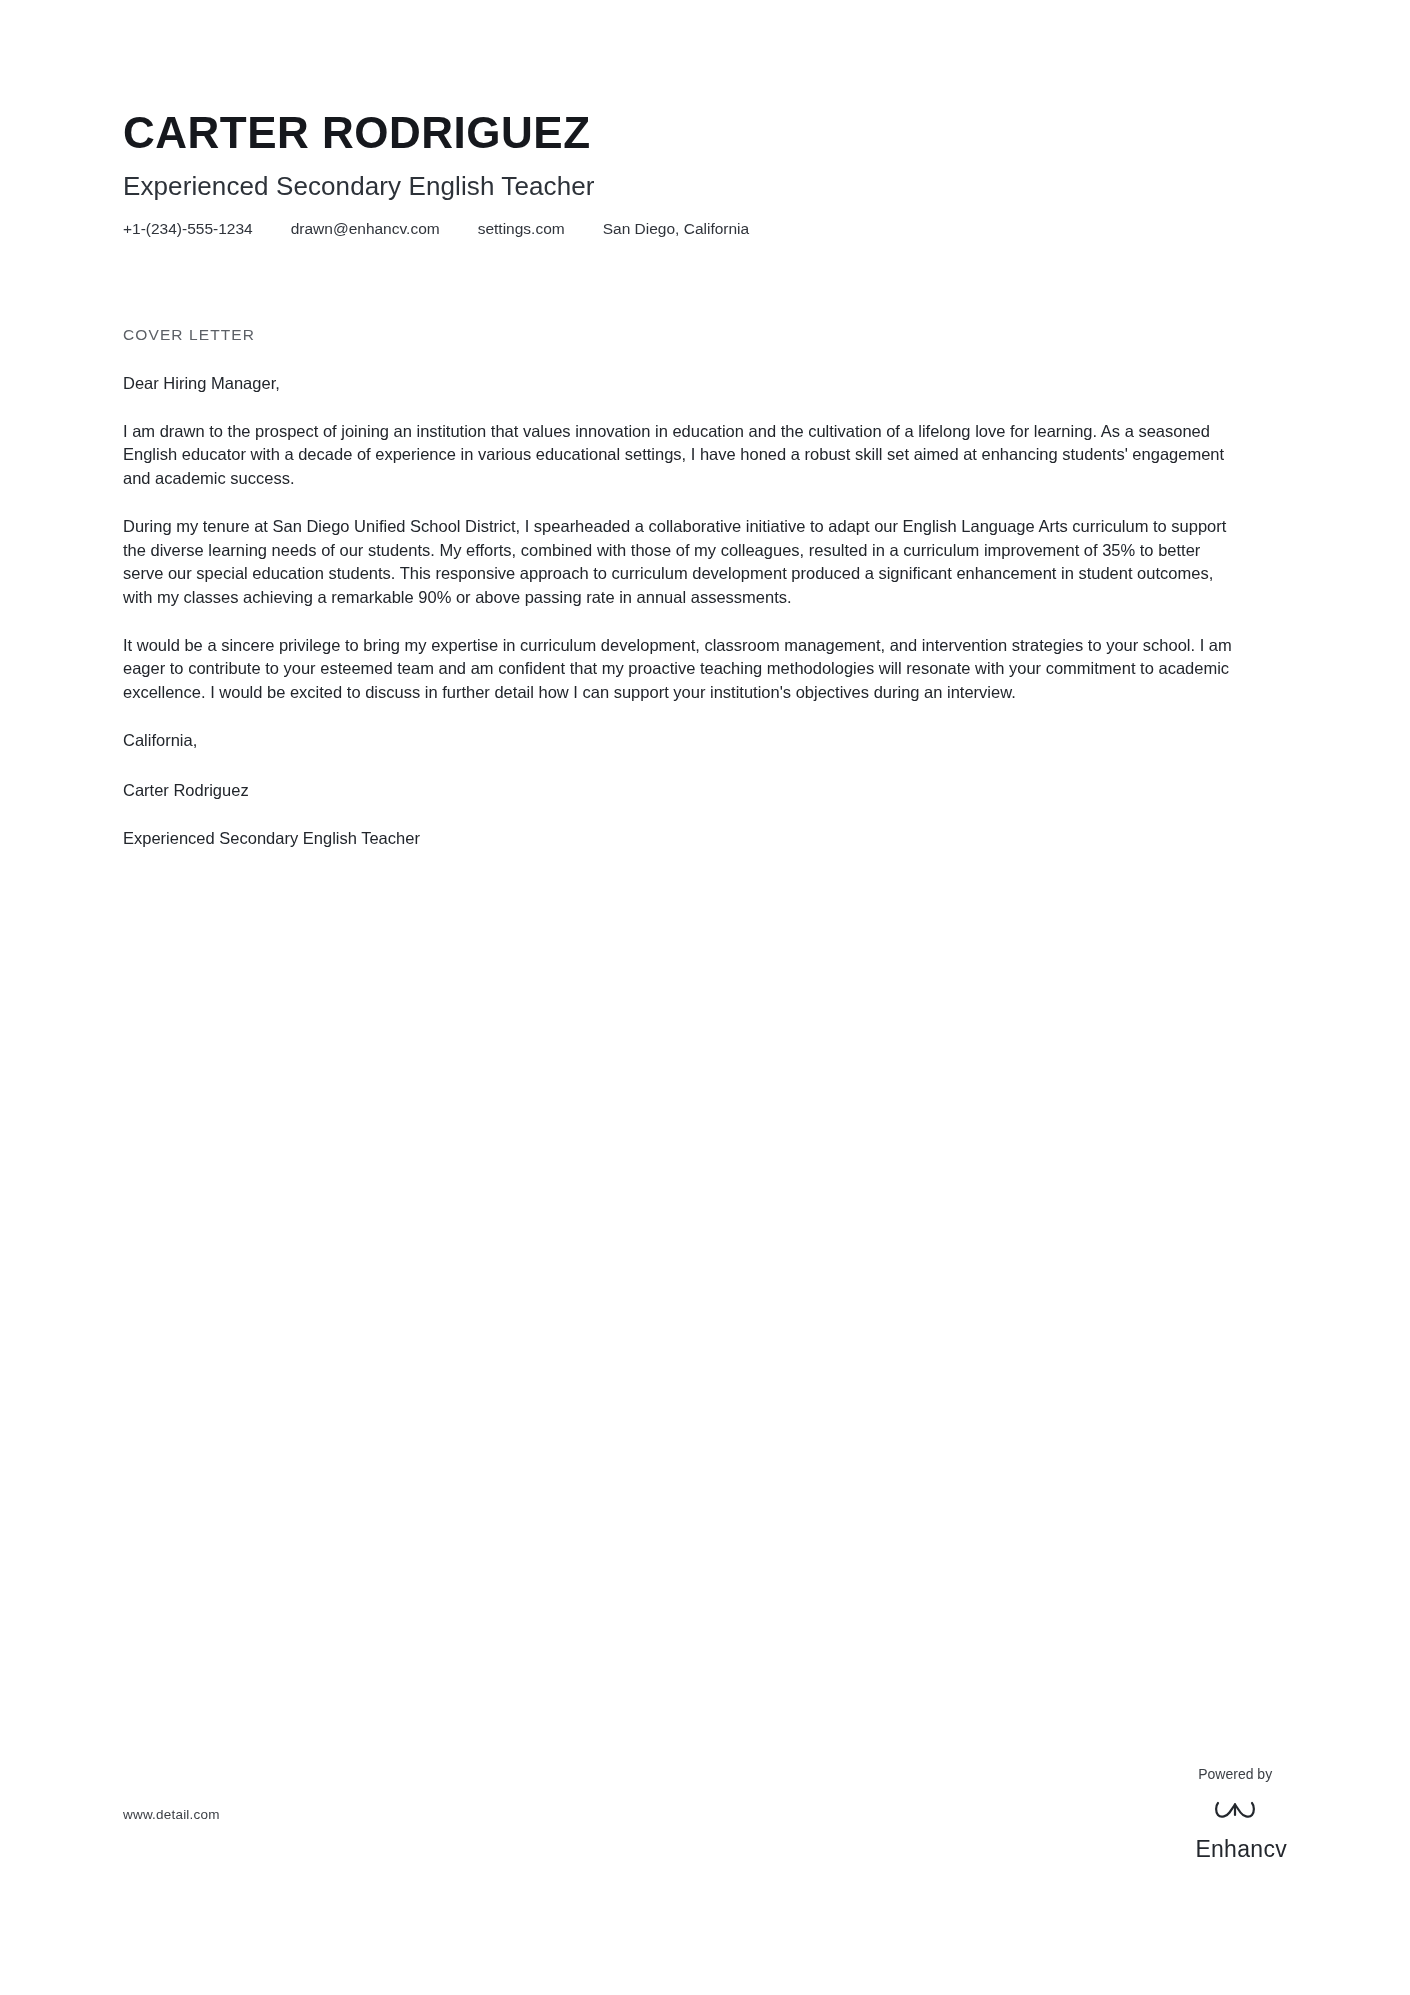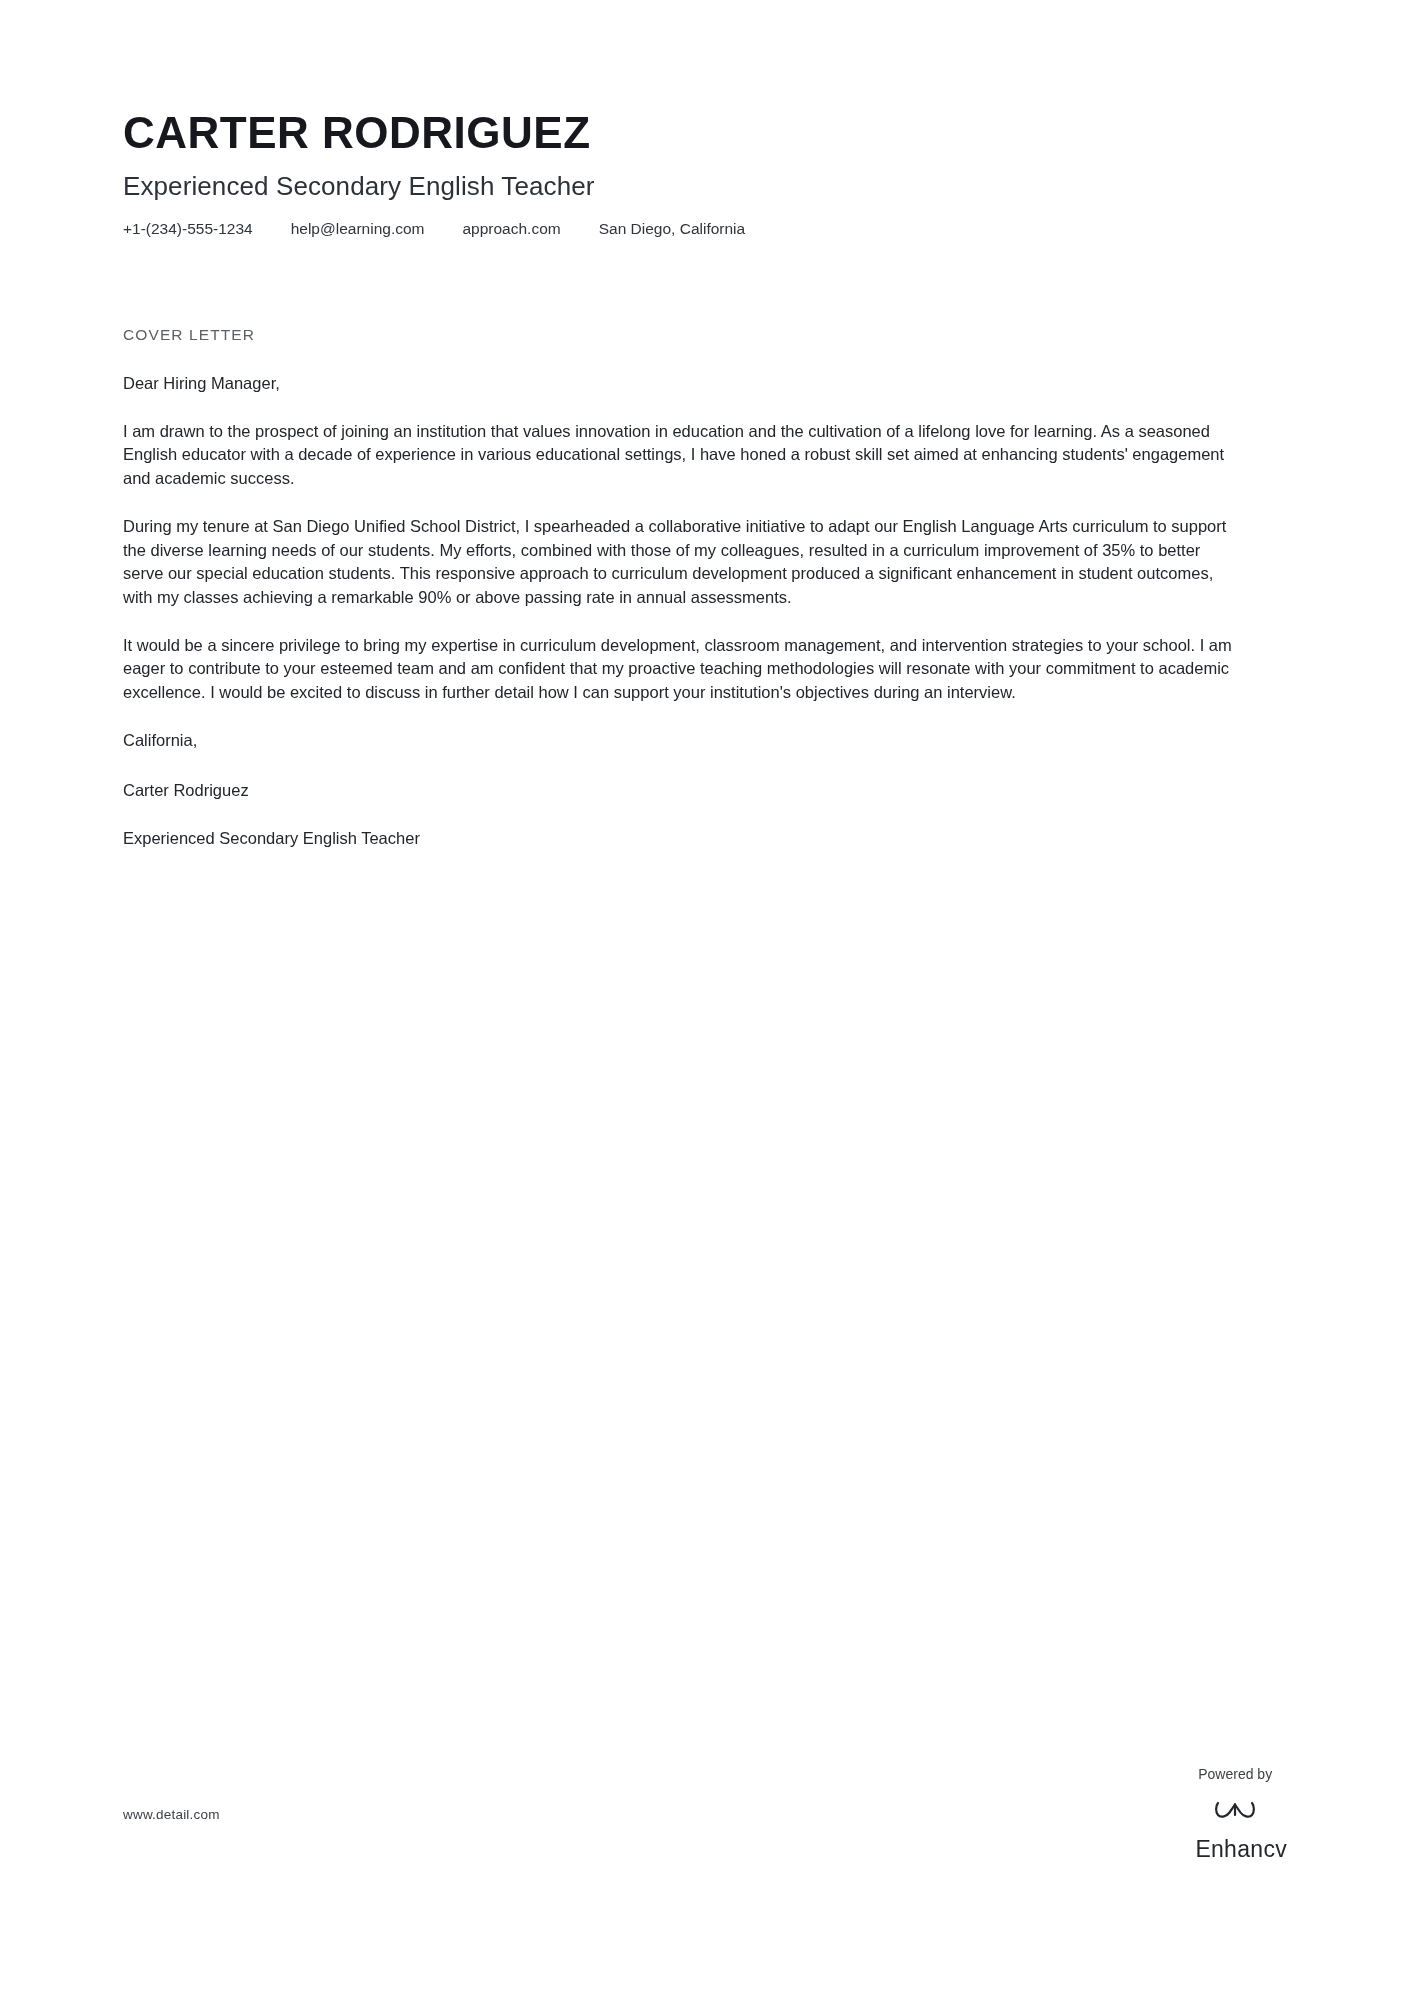--- a/index.html
+++ b/index.html
@@ -120,22 +120,22 @@
 
 <div class="page">
 
   <div class="content">
 
     <h1 class="doc-name">CARTER RODRIGUEZ</h1>
     <div class="doc-title">Experienced Secondary English Teacher</div>
 
     <div class="contact-row">
       <span class="contact-item">+1-(234)-555-1234</span>
-      <span class="contact-item">help@learning.com</span>
-      <span class="contact-item">approach.com</span>
+      <span class="contact-item">drawn@enhancv.com</span>
+      <span class="contact-item">settings.com</span>
       <span class="contact-item">San Diego, California</span>
     </div>
 
     <div class="section-heading">COVER LETTER</div>
 
     <div class="letter-body">
       <p class="salutation">Dear Hiring Manager,</p>
       <p>I am drawn to the prospect of joining an institution that values innovation in education and the cultivation of a lifelong love for learning. As a seasoned English educator with a decade of experience in various educational settings, I have honed a robust skill set aimed at enhancing students' engagement and academic success.</p>
       <p>During my tenure at San Diego Unified School District, I spearheaded a collaborative initiative to adapt our English Language Arts curriculum to support the diverse learning needs of our students. My efforts, combined with those of my colleagues, resulted in a curriculum improvement of 35% to better serve our special education students. This responsive approach to curriculum development produced a significant enhancement in student outcomes, with my classes achieving a remarkable 90% or above passing rate in annual assessments.</p>
       <p>It would be a sincere privilege to bring my expertise in curriculum development, classroom management, and intervention strategies to your school. I am eager to contribute to your esteemed team and am confident that my proactive teaching methodologies will resonate with your commitment to academic excellence. I would be excited to discuss in further detail how I can support your institution's objectives during an interview.</p>

